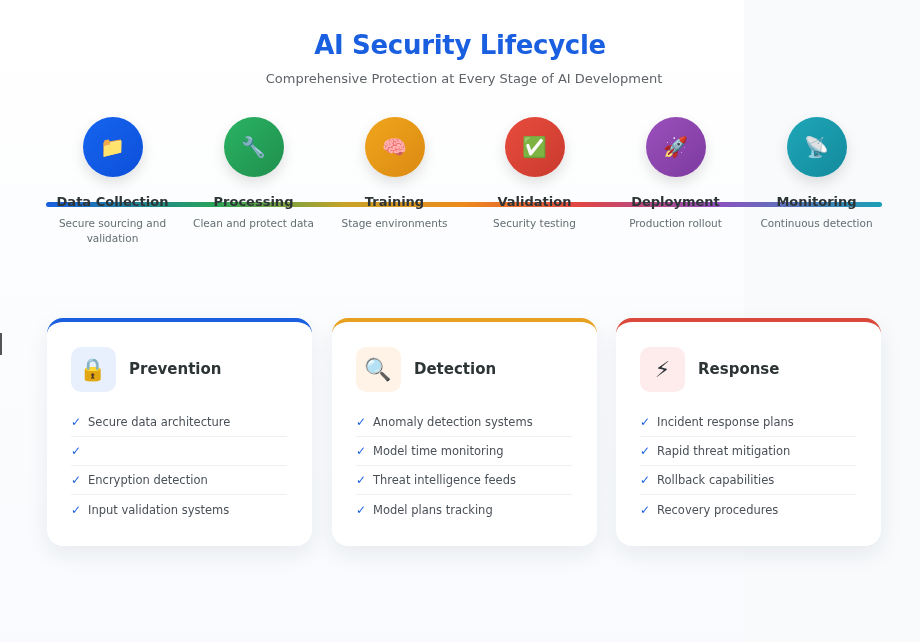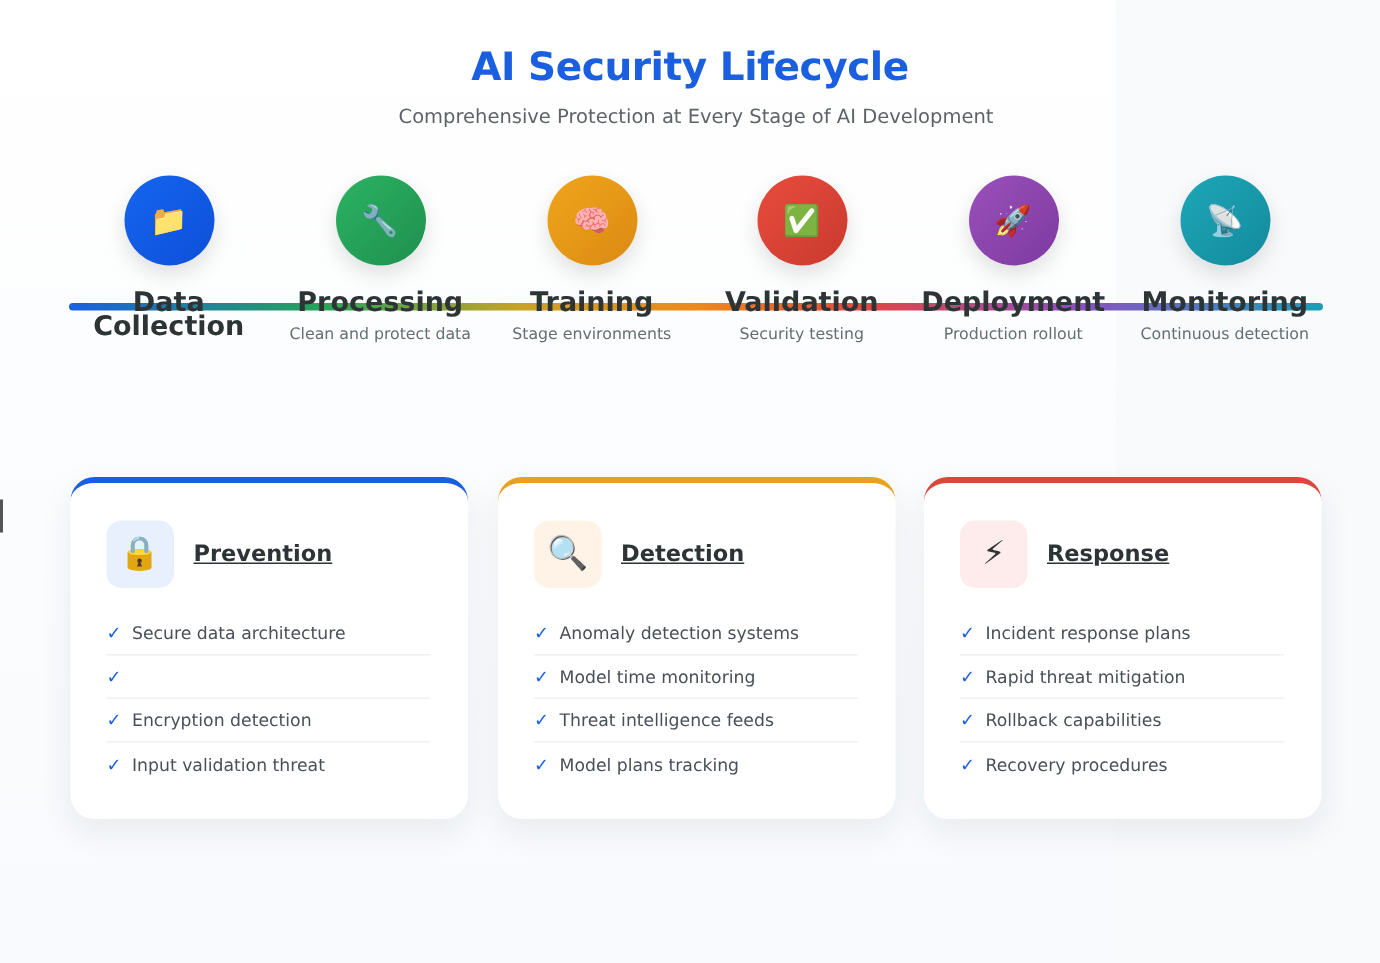--- a/index.html
+++ b/index.html
@@ -23,38 +23,38 @@
       background: linear-gradient(90deg, #1a5fe0 0%, #27a35a 20%, #c9a227 36%, #ec8a1c 50%, #e04545 64%, #8e4fc0 80%, #1a9fb5 100%);
     }
     .stage { position: absolute; top: 117px; width: 141px; text-align: center; }
     .stage .circle {
       width: 60px; height: 60px; border-radius: 50%; margin: 0 auto;
       display: flex; align-items: center; justify-content: center;
       box-shadow: 0 6px 14px rgba(0,0,0,0.12);
       font-size: 20px;
     }
     .stage .name {
-      margin-top: 17px; font-size: 18px; font-weight: bold; color: #2d3436; position: relative; z-index: 2;
+      margin-top: 17px; font-size: 13px; font-weight: bold; color: #2d3436; position: relative; z-index: 2;
       line-height: 16px;
     }
     .stage .desc {
       margin-top: 6px; font-size: 10.5px; color: #636e72; line-height: 15px; padding: 0 8px;
     }
     .card {
       position: absolute; top: 318px; width: 265px; height: 228px;
       background: #fff; border-radius: 16px; box-shadow: 0 8px 22px rgba(30,40,60,0.08);
       border-top: 4px solid;
       padding: 25px 24px 0 24px;
     }
     .card .head { display: flex; align-items: center; height: 44px; }
     .card .icon-box {
       width: 45px; height: 45px; border-radius: 10px;
       display: flex; align-items: center; justify-content: center; font-size: 22px;
     }
-    .card .card-title { margin-left: 13px; font-size: 15px; font-weight: bold; color: #2d3436; text-decoration: underline; }
+    .card .card-title { margin-left: 13px; font-size: 15px; font-weight: bold; color: #2d3436; }
     .card ul { list-style: none; margin-top: 17px; width: 216px; }
     .card li {
       display: flex; align-items: center; height: 29px; font-size: 11.5px; color: #4a5058;
       border-bottom: 1px solid #eef0f2;
     }
     .card li:last-child { border-bottom: none; }
     .card li .check { color: #1a5fe0; width: 17px; font-size: 12px; font-weight: bold; }
     .left-mark { position: absolute; left: 0; top: 333px; width: 2px; height: 22px; background: #555; }
   </style>
 </head>
@@ -66,20 +66,21 @@
   <h1 class="title">AI Security Lifecycle</h1>
   <p class="subtitle">Comprehensive Protection at Every Stage of AI Development</p>
 
   <div class="timeline-line"></div>
 
   <div class="stage" style="left:42px">
     <div class="circle" style="background:linear-gradient(135deg,#1565f0,#0d4fd8)">
         <span>📁</span>
       </div>
     <div class="name">Data Collection</div>
+    <div class="desc">Secure sourcing and validation</div>
   </div>
   <div class="stage" style="left:183px">
     <div class="circle" style="background:linear-gradient(135deg,#2bb363,#1f8f4e)">
         <span>🔧</span>
       </div>
     <div class="name">Processing</div>
     <div class="desc">Clean and protect data</div>
   </div>
   <div class="stage" style="left:324px">
     <div class="circle" style="background:linear-gradient(135deg,#f0a51c,#db8a12)">
@@ -124,21 +125,21 @@
         </li>
       <li>
           <span class="check">✓</span>
         </li>
       <li>
           <span class="check">✓</span>
           <span>Encryption detection</span>
         </li>
       <li>
           <span class="check">✓</span>
-          <span>Input validation threat</span>
+          <span>Input validation systems</span>
         </li>
     </ul>
   </div>
 
   <div class="card" style="left:332px; border-top-color:#e8a020">
     <div class="head">
       <div class="icon-box" style="background:#fef3e6">
           <span>🔍</span>
         </div>
       <div class="card-title">Detection</div>

